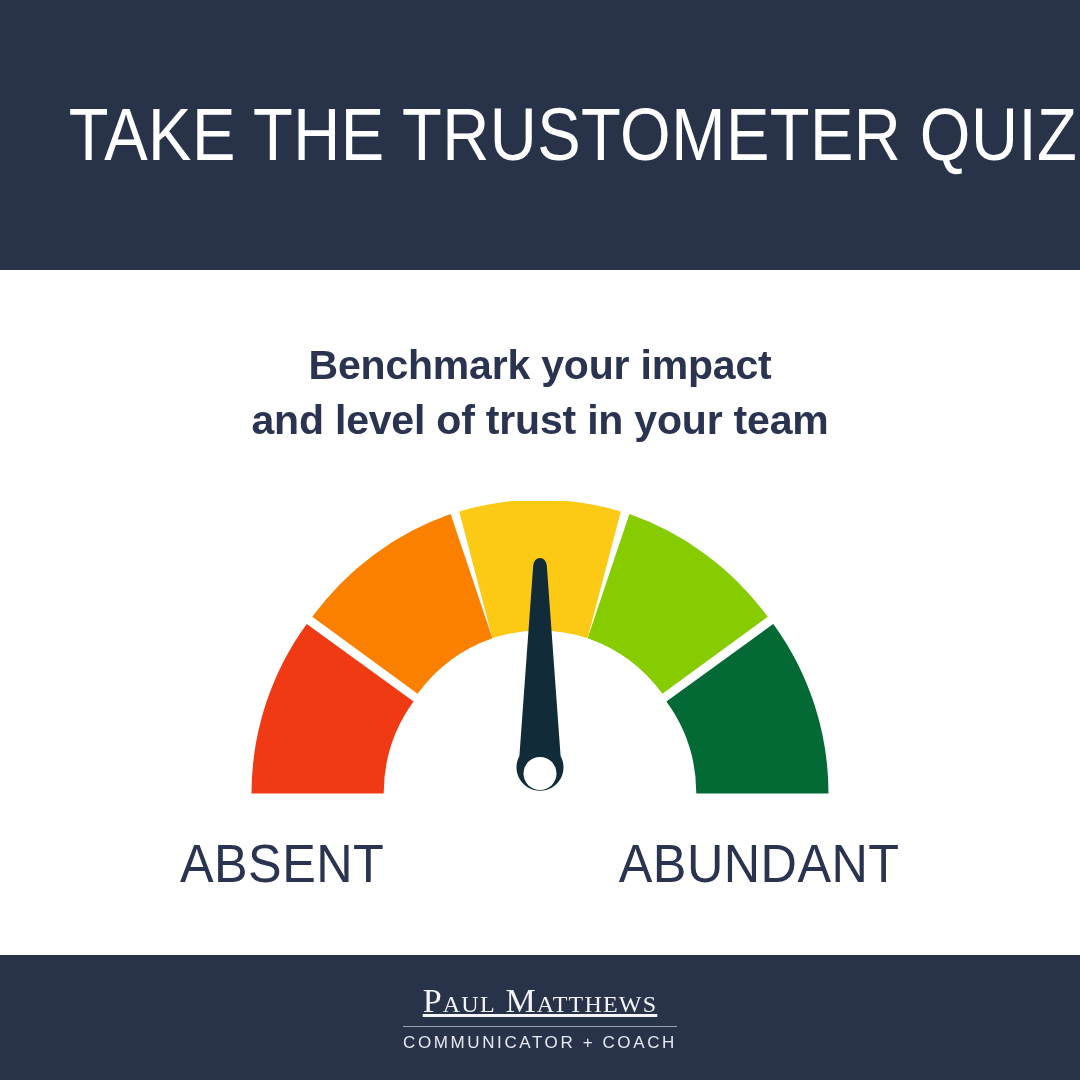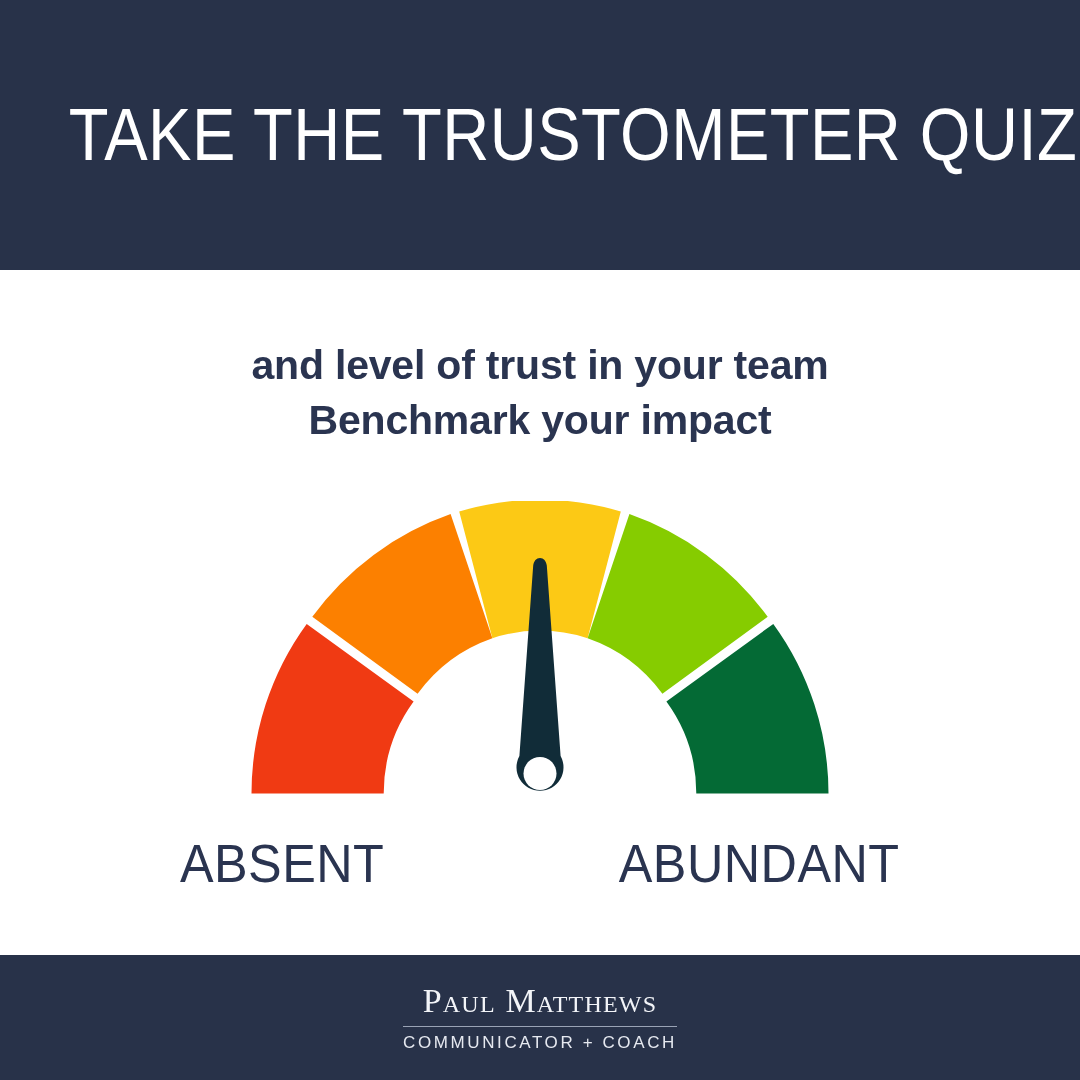--- a/index.html
+++ b/index.html
@@ -117,20 +117,21 @@
 
   .logo-name {
     font-family:"Liberation Serif", serif;
     font-size:34px;
     font-weight:400;
     letter-spacing:1.2px;
     font-variant:small-caps;
     line-height:1;
     color:#f2f4f8;
     white-space:nowrap;
+    text-decoration:underline;
   }
 
   .logo-rule {
     height:1px;
     background:#9aa3b5;
     margin:8px auto 7px auto;
     width:100%;
   }
 
   .logo-tag {
@@ -148,22 +149,22 @@
 
 <div class="poster">
 
   <div class="header">
     <div class="header-title">TAKE THE TRUSTOMETER QUIZ</div>
   </div>
 
   <div class="main">
 
     <div class="subtitle">
+      <span class="line">Benchmark your impact</span>
       <span class="line">and level of trust in your team</span>
-      <span class="line">Benchmark your impact</span>
     </div>
 
     <div class="gauge-wrap">
       <svg class="gauge-svg" viewBox="0 0 600 310" xmlns="http://www.w3.org/2000/svg">
         <g>
 
           <path d="M 11.5,292.5 A 288.5,288.5 0 0 1 66.7,122.9 L 173.6,200.6 A 156,156 0 0 0 143.7,292.5 Z" fill="#f03a13"></path>
 
           <path d="M 72.3,115.8 A 288.5,288.5 0 0 1 210.6,13.1 L 252.4,137.2 A 156,156 0 0 0 177.6,192.7 Z" fill="#fc8000"></path>
 

